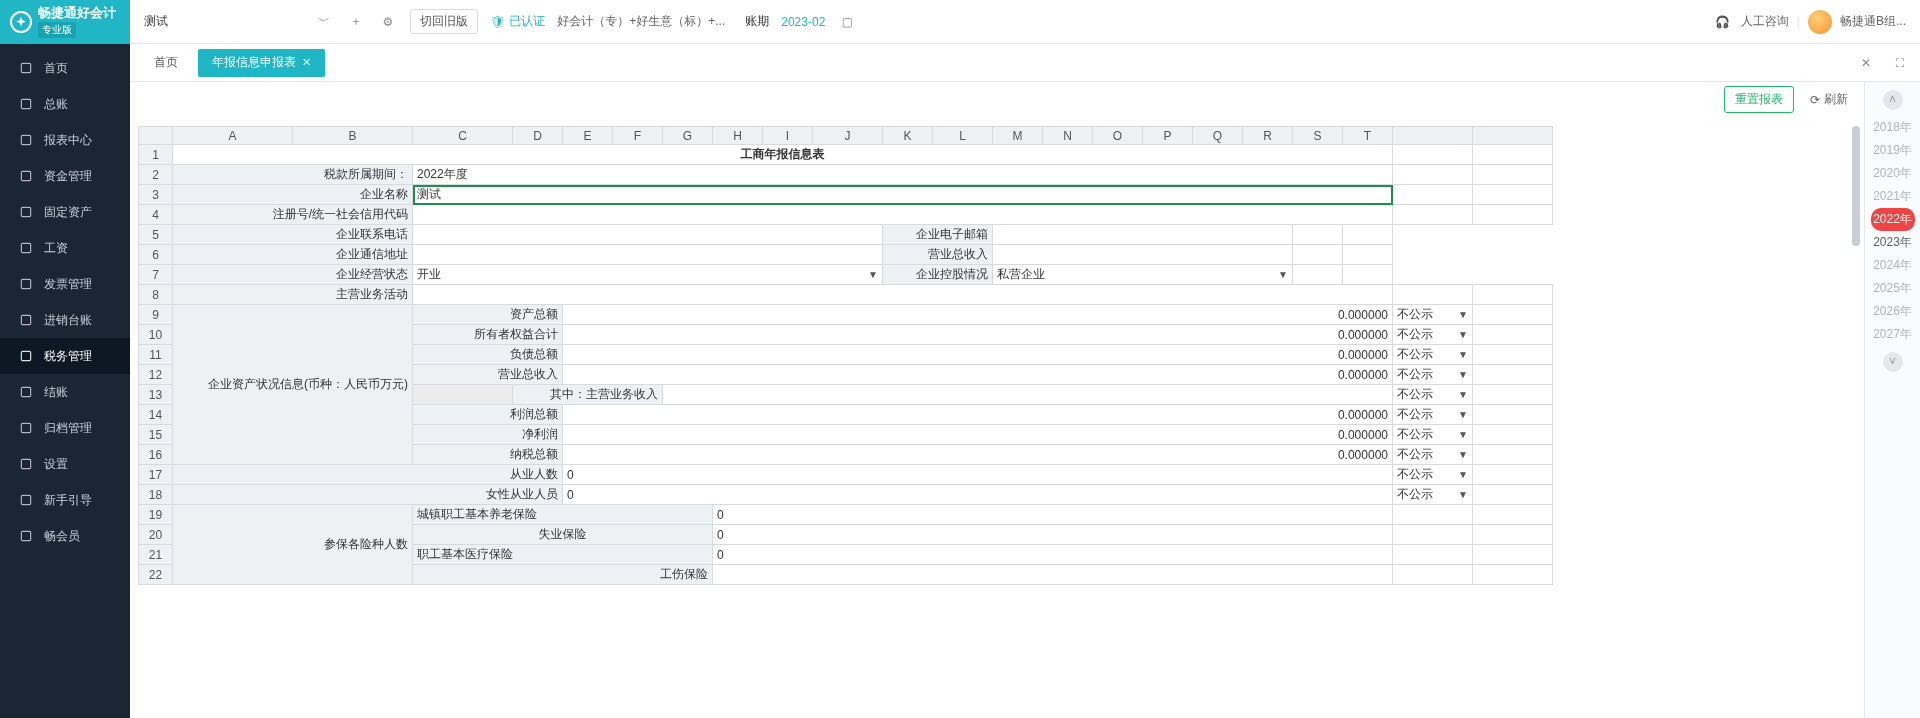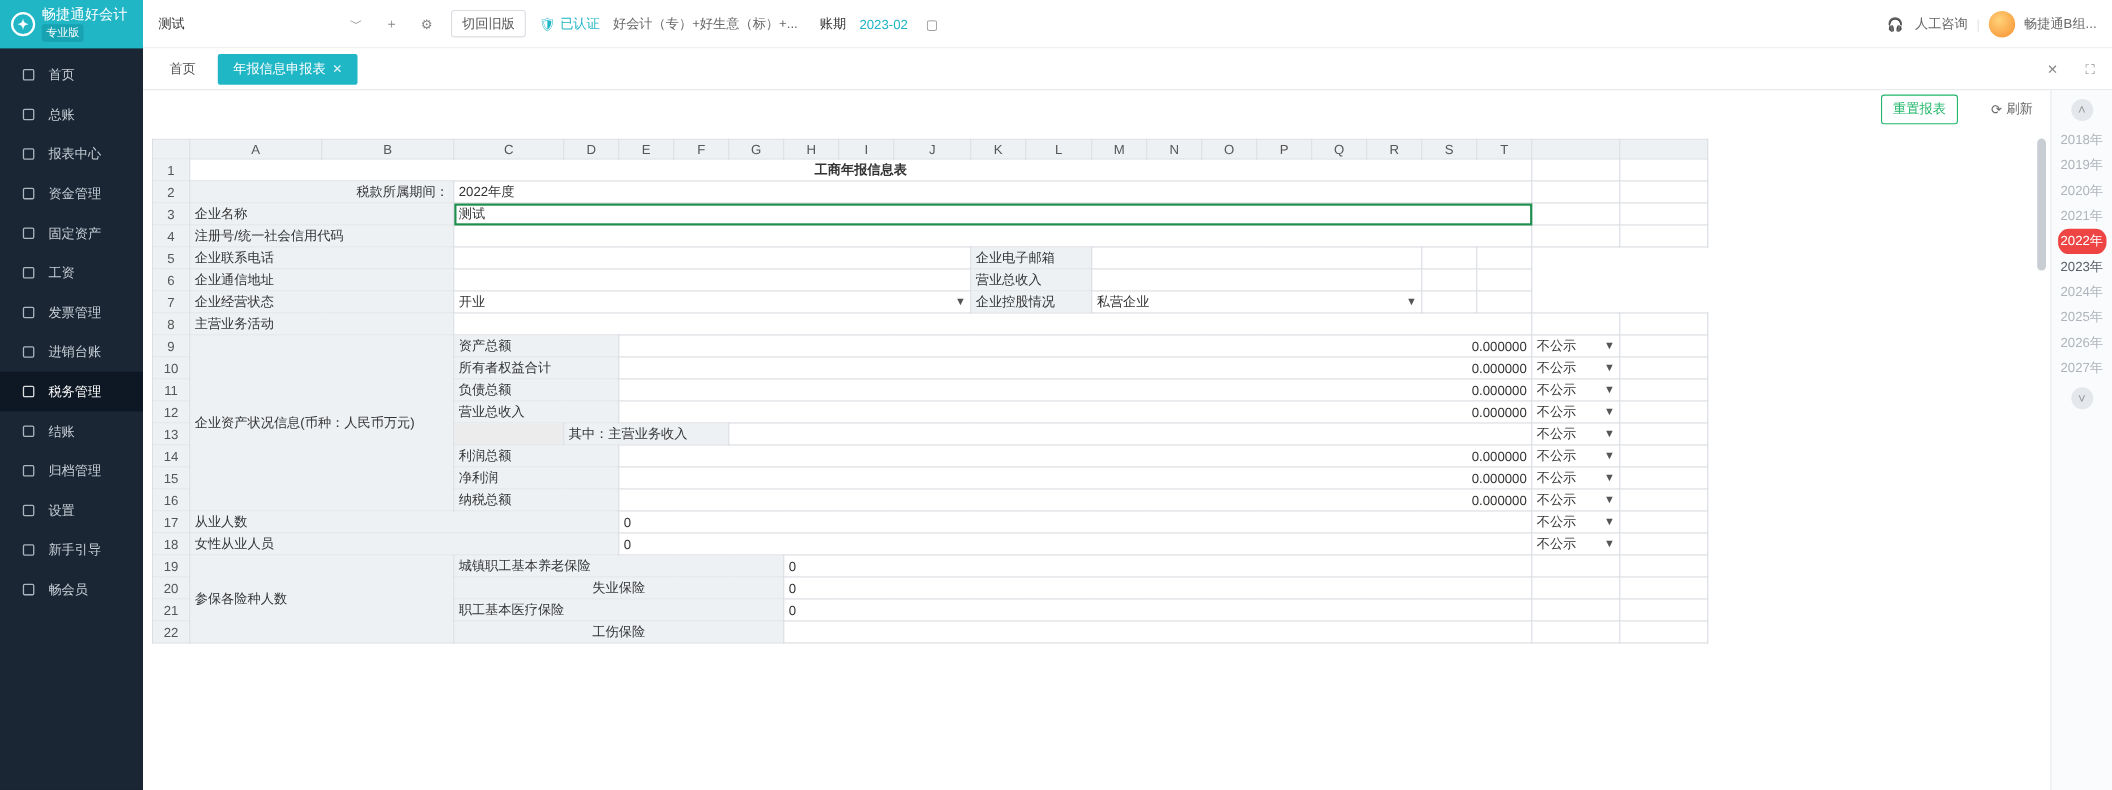--- a/index.html
+++ b/index.html
@@ -1,21 +1,21 @@
 <!DOCTYPE html>
 <html><head>
 <meta charset="utf-8">
 <style>
 *{box-sizing:border-box;margin:0;padding:0;font-family:"Microsoft YaHei","PingFang SC",Arial,sans-serif;font-size:12px}
 html,body{width:1560px;height:718px;overflow:hidden;background:#fff;color:#333}
 
 .sidebar{position:fixed;left:0;top:0;width:130px;height:100%;background:#1a2634;color:#c8d0d8;display:flex;flex-direction:column}
 .logo-block{height:44px;background:#21b6c6;color:#fff;display:flex;align-items:center;padding:0 10px;gap:6px}
 .logo-icon{width:22px;height:22px;border:2px solid #fff;border-radius:50%;display:flex;align-items:center;justify-content:center;font-weight:bold}
-.logo-text{font-size:13px;font-weight:normal;line-height:1.1}
+.logo-text{font-size:13px;font-weight:bold;line-height:1.1}
 .logo-sub{font-size:10px;background:#17a3b2;padding:1px 4px;border-radius:2px;margin-top:2px;display:inline-block}
 .nav{flex:1;overflow:auto;padding-top:6px}
 .nav-item{display:flex;align-items:center;gap:10px;height:36px;padding:0 18px;cursor:pointer;color:#c8d0d8}
 .nav-item.active{background:#0e1824;color:#fff}
 .nav-item .ic{width:16px;height:16px;opacity:.85;display:inline-flex;align-items:center;justify-content:center}
 
 .topbar{position:fixed;left:130px;top:0;right:0;height:44px;border-bottom:1px solid #e6e9ec;background:#fff;display:flex;align-items:center;padding:0 14px;gap:12px}
 .company-sel{display:flex;align-items:center;min-width:190px;justify-content:space-between;color:#333;cursor:pointer}
 .tb-icon{width:20px;height:20px;display:inline-flex;align-items:center;justify-content:center;color:#888;cursor:pointer}
 .btn-old{border:1px solid #d9dde1;border-radius:3px;padding:3px 9px;cursor:pointer;color:#555;background:#fff}
@@ -31,31 +31,31 @@
 .tab{padding:0 14px;height:28px;display:flex;align-items:center;gap:6px;color:#555;cursor:pointer;border-radius:2px}
 .tab.active{background:#1fb6c6;color:#fff}
 .tab .close{font-size:11px;opacity:.85}
 .tabsbar .right-icons{margin-left:auto;display:flex;gap:14px;color:#888}
 
 .content{position:fixed;left:130px;top:82px;right:0;bottom:0;display:flex}
 .main{flex:1;position:relative;overflow:hidden}
 .subtabs{height:36px;display:flex;align-items:flex-end;padding:0 14px;border-bottom:1px solid #e6e9ec;gap:2px}
 .subtab{padding:7px 16px;color:#666;cursor:pointer;border:1px solid transparent;border-bottom:none;background:#f3f5f7}
 .subtab.active{color:#21b66a;background:#fff;border-color:#e6e9ec;border-bottom:1px solid #fff;margin-bottom:-1px}
-.actions{position:absolute;right:16px;top:4px;display:flex;gap:30px;align-items:center}
+.actions{position:absolute;right:16px;top:4px;display:flex;gap:16px;align-items:center}
 .btn-reset{border:1px solid #21b66a;color:#21b66a;background:#fff;padding:4px 10px;border-radius:3px;cursor:pointer}
 .btn-refresh{color:#666;display:flex;align-items:center;gap:4px;cursor:pointer}
 
 .sheet-wrap{position:absolute;left:8px;right:0;top:44px;bottom:0;overflow:auto}
 table.sheet{border-collapse:collapse;table-layout:fixed}
 .sheet th,.sheet td{border:1px solid #d7dbe0;height:20px;padding:0 4px;font-size:12px;color:#333;background:#fff;white-space:nowrap;overflow:hidden}
 .sheet thead th{background:#eef1f4;color:#555;font-weight:normal;text-align:center;height:18px}
 .sheet thead th.corner{background:#eef1f4}
 .sheet .rowhead{background:#eef1f4;text-align:center;color:#555;width:34px}
-.sheet td.label{background:#eef1f4;text-align:left}
+.sheet td.label{background:#eef1f4;text-align:right}
 .sheet td.center{}
 .sheet td.right{text-align:right}
 .sheet td.sel{outline:2px solid #1f8f4f;outline-offset:-2px}
 .dd{display:flex;justify-content:space-between;align-items:center}
 .dd .arr{color:#555;font-size:10px}
 .sheet td.shade{background:#ececec}
 .title-cell{text-align:center;font-weight:bold;font-size:14px}
 
 .year-rail{width:56px;border-left:1px solid #e6e9ec;background:#fafbfc;display:flex;flex-direction:column;align-items:center;padding:8px 0;gap:6px}
 .year-rail .nav-btn{width:20px;height:20px;border-radius:50%;background:#e4e8ec;color:#999;display:flex;align-items:center;justify-content:center;cursor:pointer}
@@ -516,21 +516,21 @@
             </tr>
             <tr>
               <td class="rowhead">21</td>
               <td class="label" colspan="5" style="text-align:left">职工基本医疗保险</td>
               <td colspan="13" class="center">0</td>
               <td></td>
               <td></td>
             </tr>
             <tr>
               <td class="rowhead">22</td>
-              <td class="label" colspan="5" style="text-align:center">工伤保险</td>
+              <td class="label" colspan="5" style="text-align:right">工伤保险</td>
               <td colspan="13" class="center"></td>
               <td></td>
               <td></td>
             </tr>
           </tbody>
         </table>
     </div>
     <div class="vscroll">
         <div class="thumb" style="top:0;height:120px"></div>
       </div>

